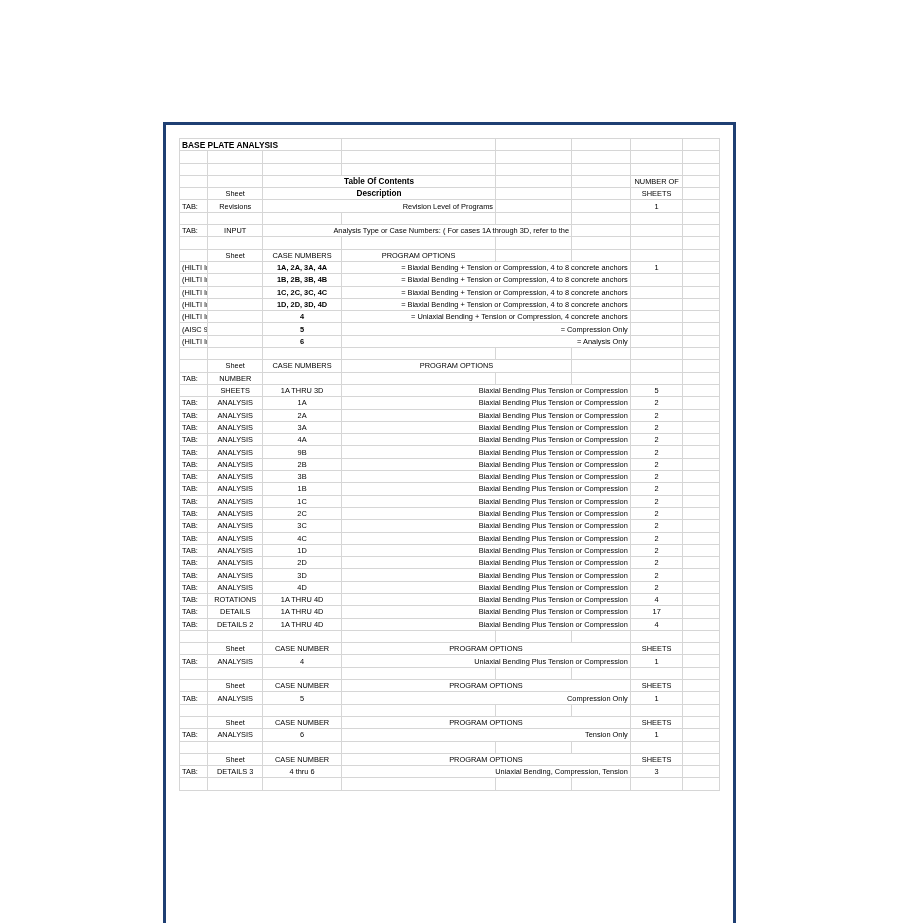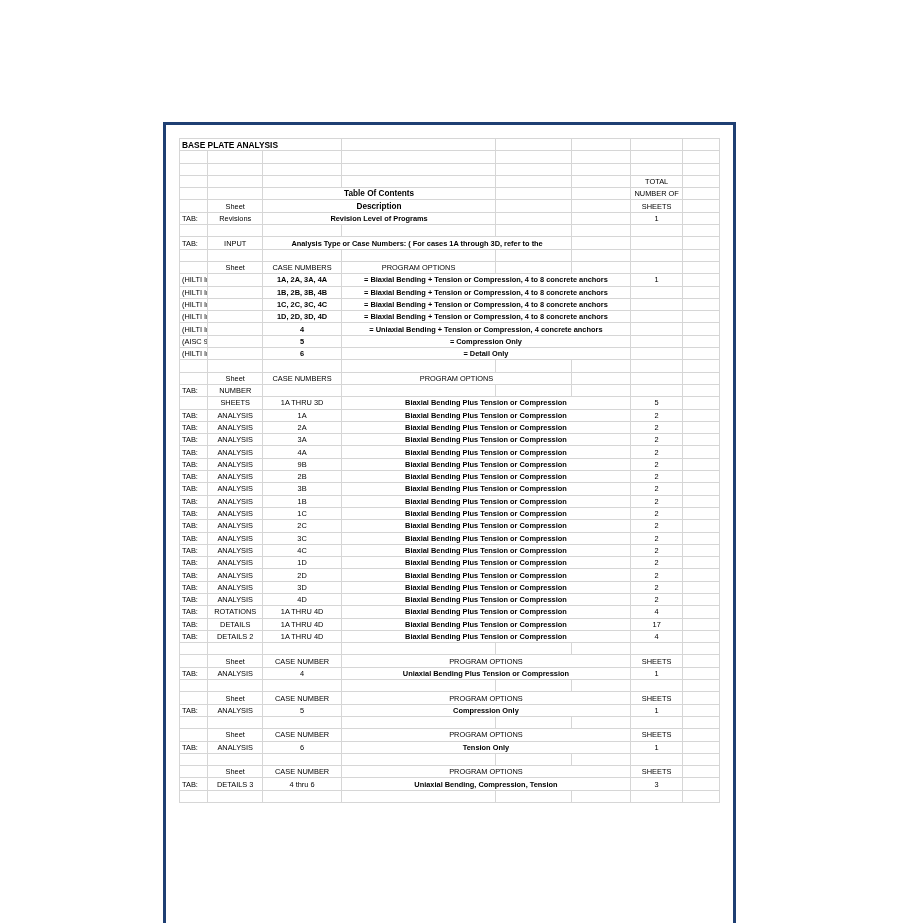--- a/index.html
+++ b/index.html
@@ -57,21 +57,21 @@
   .c-x1       { width: 75px; }
   .c-x2       { width: 58px; }
   .c-tot      { width: 52px;  text-align: center; }
   .c-x3       { width: 36px; }
   .title-cell {
     font-weight: bold;
     font-size: 8.4px;
     text-align: left;
   }
   .ctr { text-align: center; }
-  .lft { text-align: center; font-weight: bold; }
+  .lft { text-align: right; }
   .bold { font-weight: bold; }
   .big { font-size: 8.2px; }
   .indent { padding-left: 6px; }
 </style>
 </head>
 <body>
 
 <div id="page">
   <div class="sheet-frame">
     <div class="sheet-inner">
@@ -112,30 +112,20 @@
               <td></td>
               <td></td>
               <td></td>
               <td></td>
               <td></td>
               <td></td>
           </tr>
           <tr>
             <td></td>
               <td></td>
-              <td></td>
-              <td></td>
-              <td></td>
-              <td></td>
-            <td class="ctr">TOTAL</td>
-            <td></td>
-          </tr>
-          <tr>
-            <td></td>
-              <td></td>
             <td class="ctr big bold" colspan="2">Table Of Contents</td>
             <td></td>
               <td></td>
             <td class="ctr">NUMBER OF</td>
             <td></td>
           </tr>
           <tr>
             <td></td>
             <td class="ctr">Sheet</td>
             <td class="ctr big bold" colspan="2">Description</td>
@@ -236,21 +226,21 @@
               <td></td>
               <td class="ctr bold">5</td>
               <td class="lft" colspan="3">= Compression Only</td>
               <td class="ctr"></td>
               <td></td>
             </tr>
             <tr>
               <td class="ctr">(HILTI Input Driven)</td>
               <td></td>
               <td class="ctr bold">6</td>
-              <td class="lft" colspan="3">= Detail Only</td>
+              <td class="lft" colspan="3">= Analysis Only</td>
               <td class="ctr"></td>
               <td></td>
             </tr>
             <tr>
               <td></td>
               <td></td>
               <td></td>
               <td></td>
               <td></td>
               <td></td>

